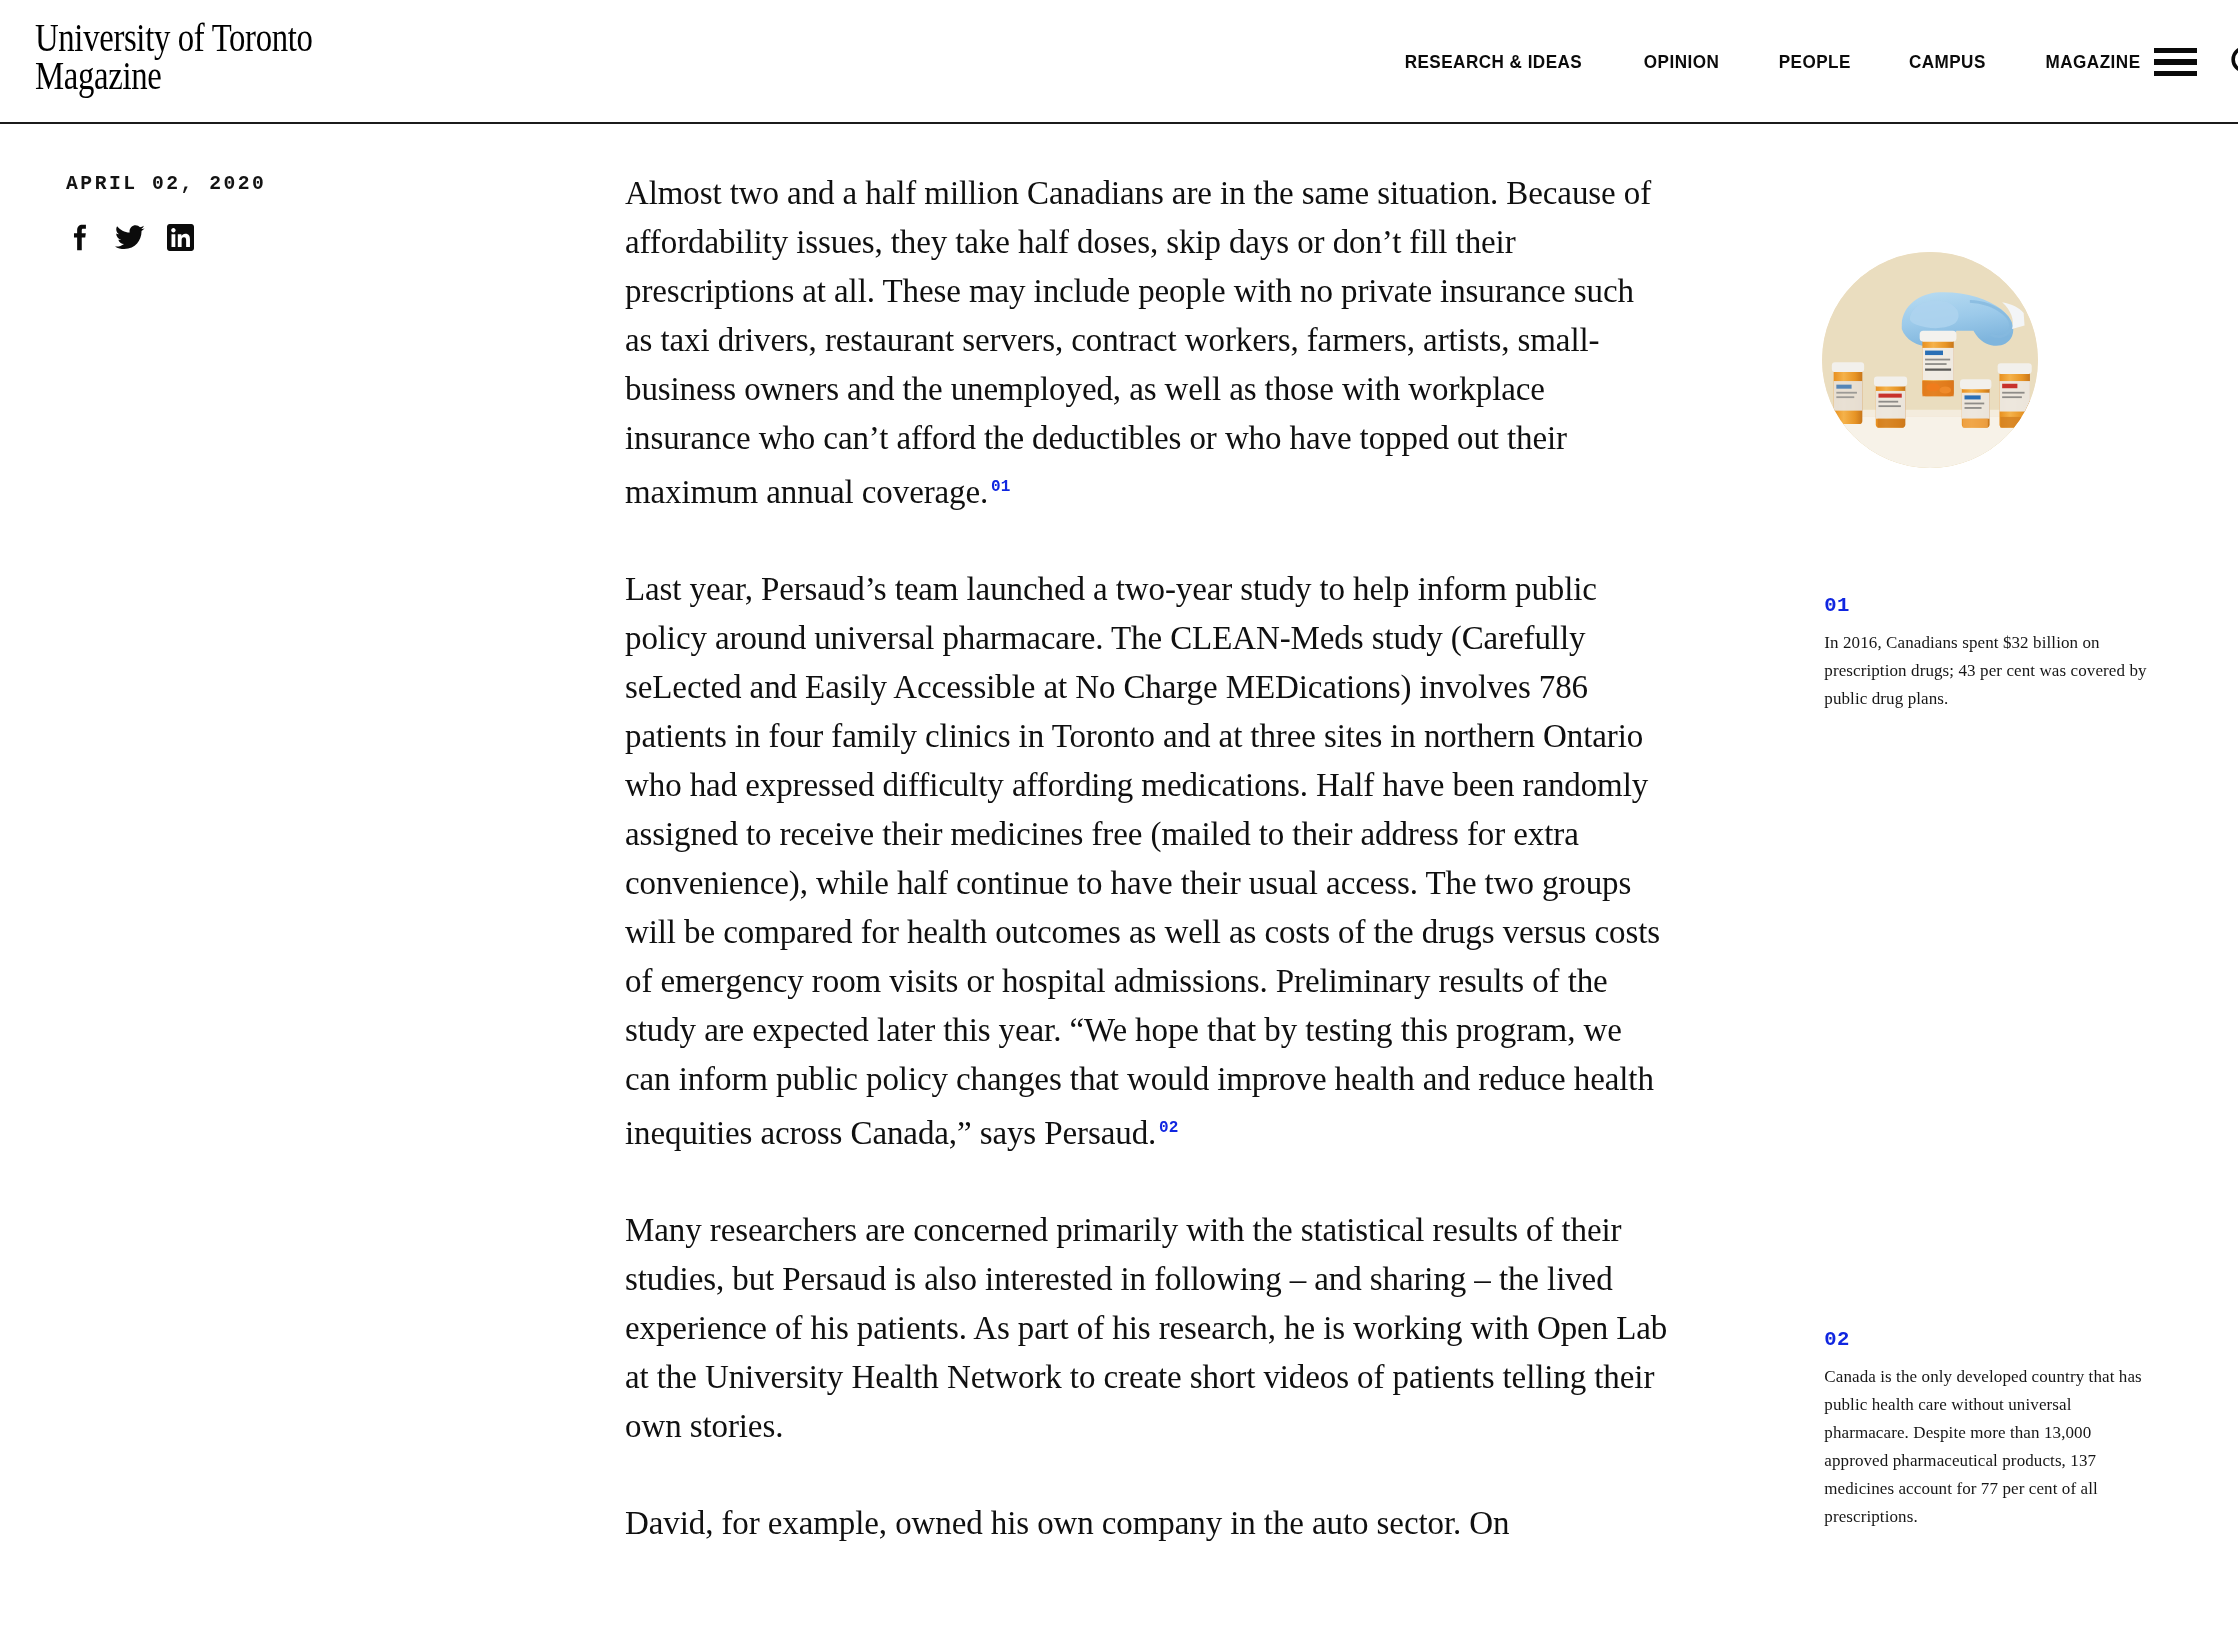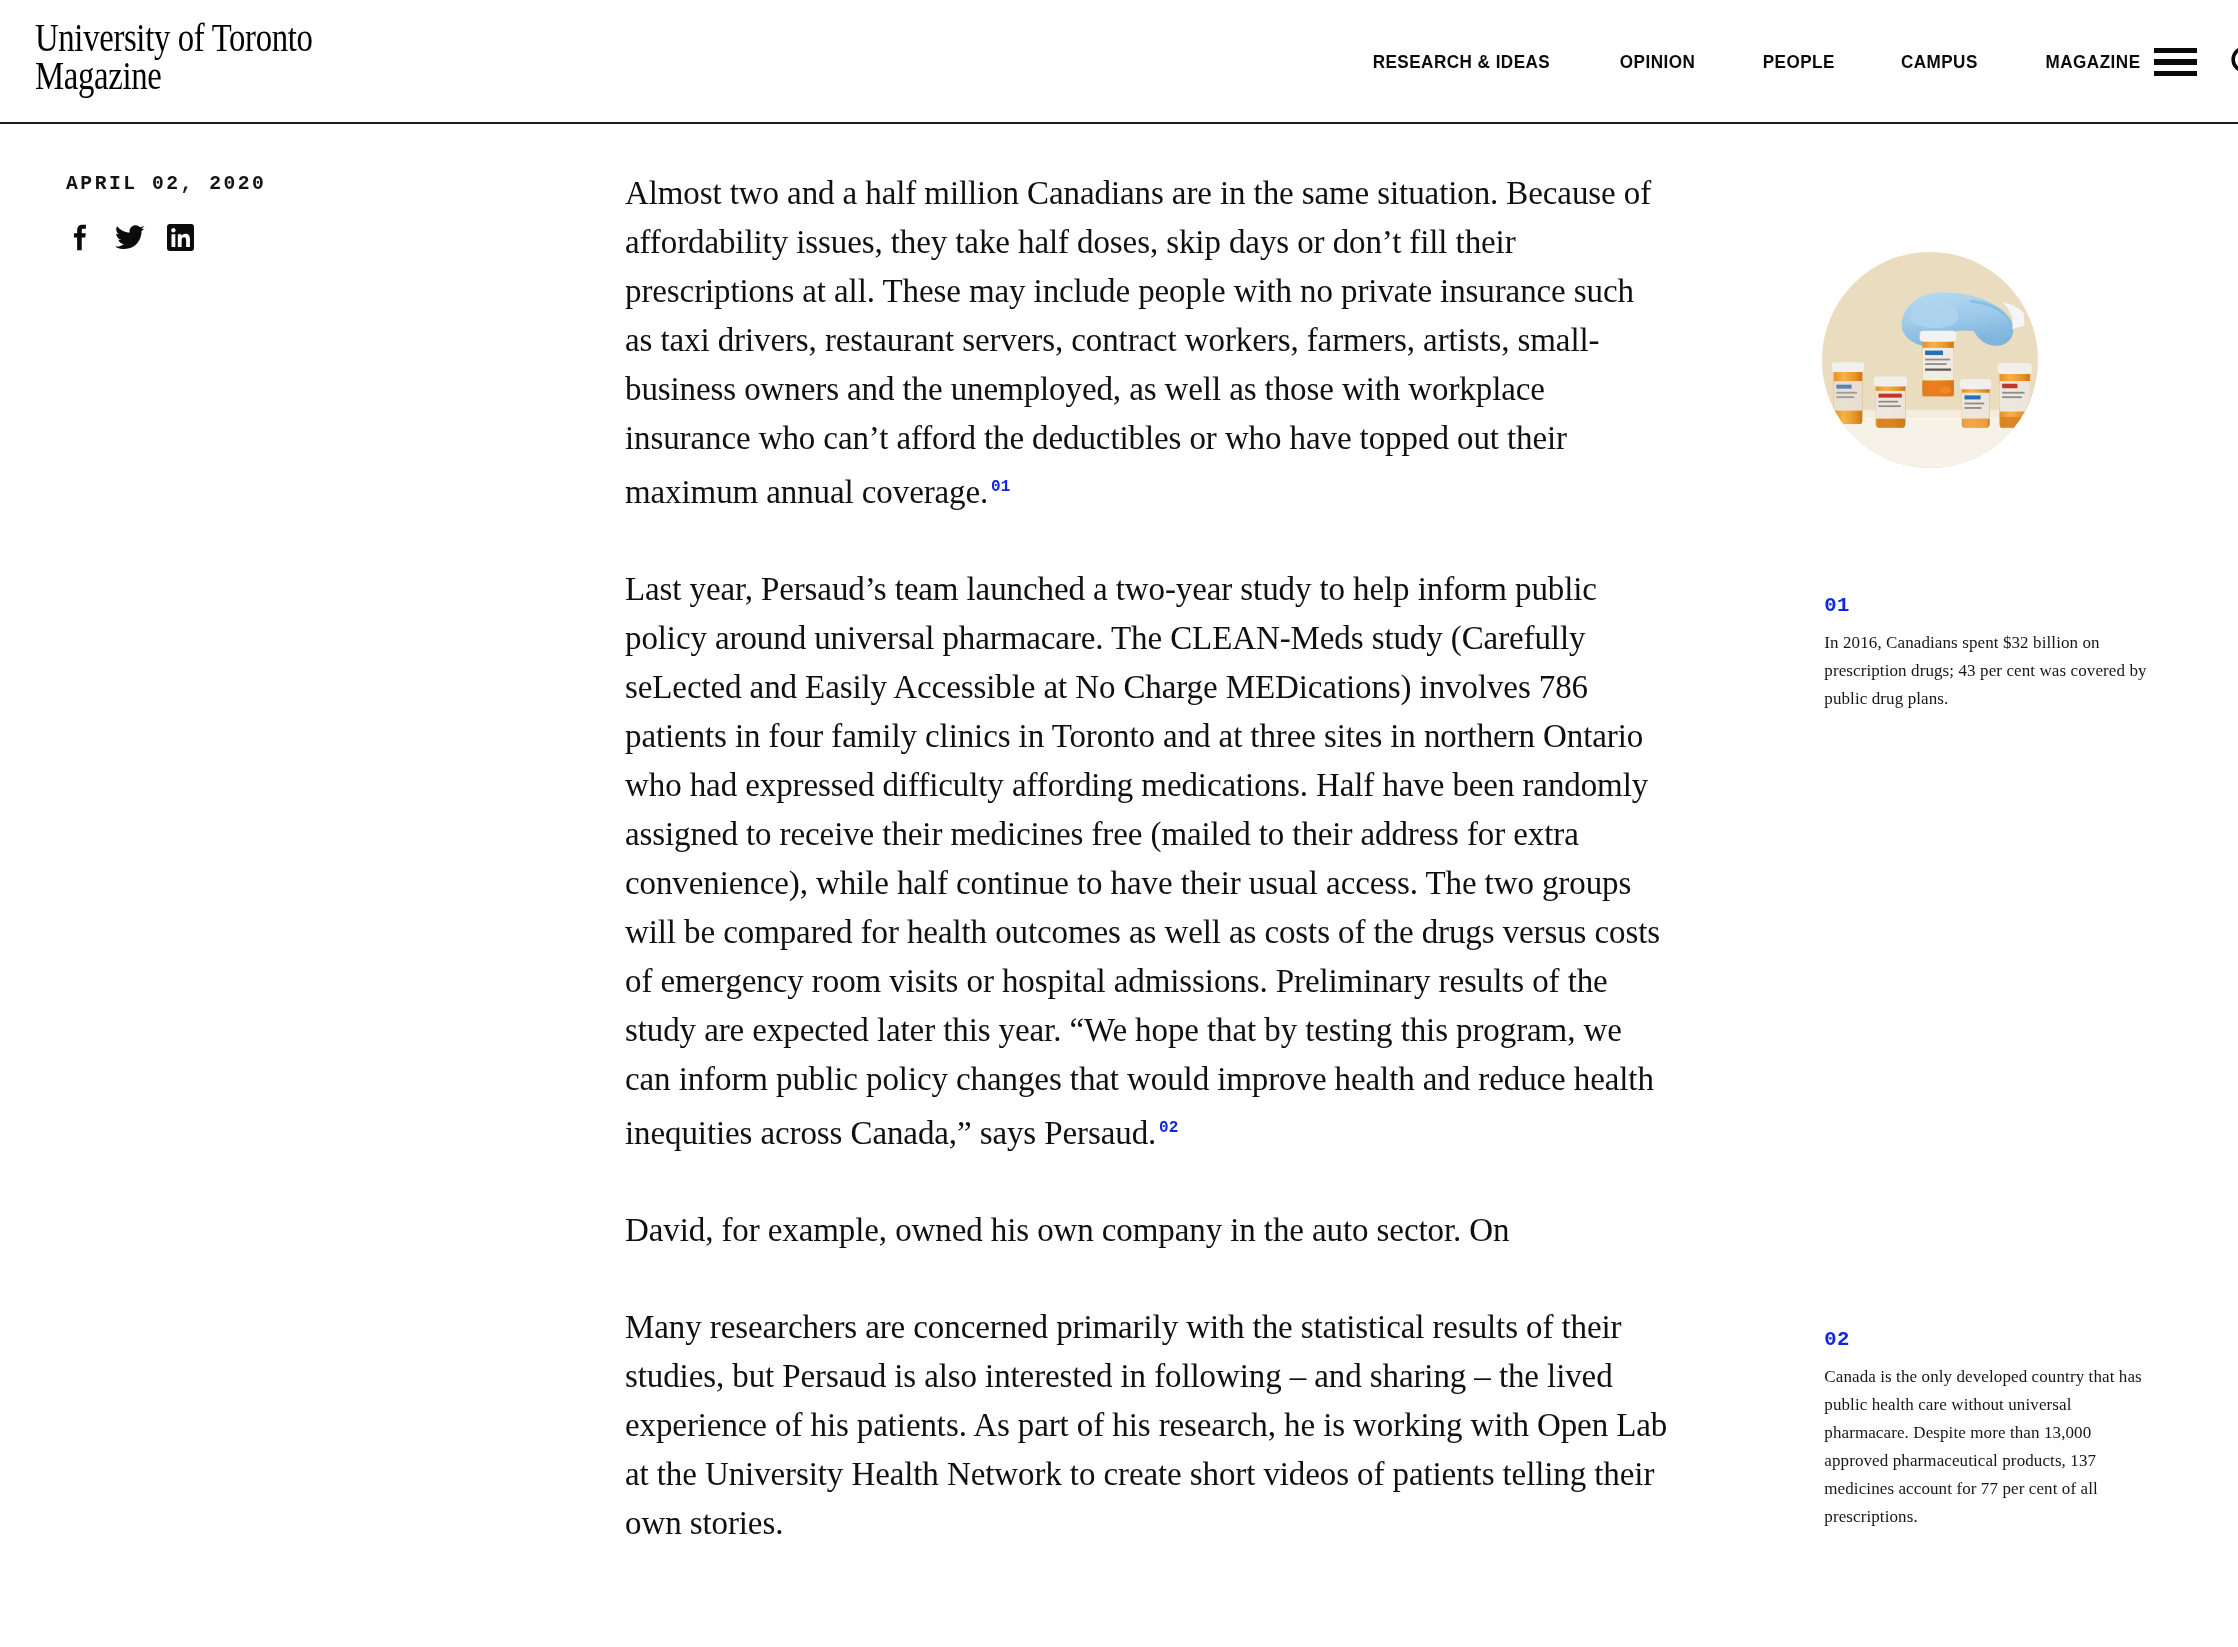--- a/index.html
+++ b/index.html
@@ -44,21 +44,21 @@
     cursor: pointer;
   }
 
   .nav {
     position: absolute;
     right: 148px;
     top: 0;
     height: 124px;
     display: flex;
     align-items: center;
-    gap: 8px;
+    gap: 0;
   }
 
   .nav-item {
     font-family: "Liberation Sans", sans-serif;
     font-weight: 700;
     font-size: 18.4px;
     letter-spacing: 0.5px;
     color: #0b0b0b;
     white-space: nowrap;
     margin-left: 53px;
@@ -260,23 +260,23 @@
       </a>
     </div>
   </aside>
 
   <article class="article-col">
 
     <p class="para"><span>Almost two and a half million Canadians are in the same situation. Because of affordability issues, they take half doses, skip days or don’t fill their prescriptions at all. These may include people with no private insurance such as taxi drivers, restaurant servers, contract workers, farmers, artists, small-business owners and the unemployed, as well as those with workplace insurance who can’t afford the deductibles or who have topped out their maximum annual coverage.</span><span class="fn-ref">01</span></p>
 
     <p class="para"><span>Last year, Persaud’s team launched a two-year study to help inform public policy around universal pharmacare. The CLEAN-Meds study (Carefully seLected and Easily Accessible at No Charge MEDications) involves 786 patients in four family clinics in Toronto and at three sites in northern Ontario who had expressed difficulty affording medications. Half have been randomly assigned to receive their medicines free (mailed to their address for extra convenience), while half continue to have their usual access. The two groups will be compared for health outcomes as well as costs of the drugs versus costs of emergency room visits or hospital admissions. Preliminary results of the study are expected later this year. “We hope that by testing this program, we can inform public policy changes that would improve health and reduce health inequities across Canada,” says Persaud.</span><span class="fn-ref">02</span></p>
 
+    <p class="para"><span>Many researchers are concerned primarily with the statistical results of their studies, but Persaud is also interested in following – and sharing – the lived experience of his patients. As part of his research, he is working with Open Lab at the University Health Network to create short videos of patients telling their own stories.</span></p>
+
     <p class="para"><span>David, for example, owned his own company in the auto sector. On</span></p>
-
-    <p class="para"><span>Many researchers are concerned primarily with the statistical results of their studies, but Persaud is also interested in following – and sharing – the lived experience of his patients. As part of his research, he is working with Open Lab at the University Health Network to create short videos of patients telling their own stories.</span></p>
 
   </article>
 
   <aside class="notes-col">
 
     <div class="note-photo">
       <svg width="216" height="216" viewBox="0 0 482 482">
         <defs>
           <clipPath id="circleClip">
               <circle cx="241" cy="241" r="241"></circle>

